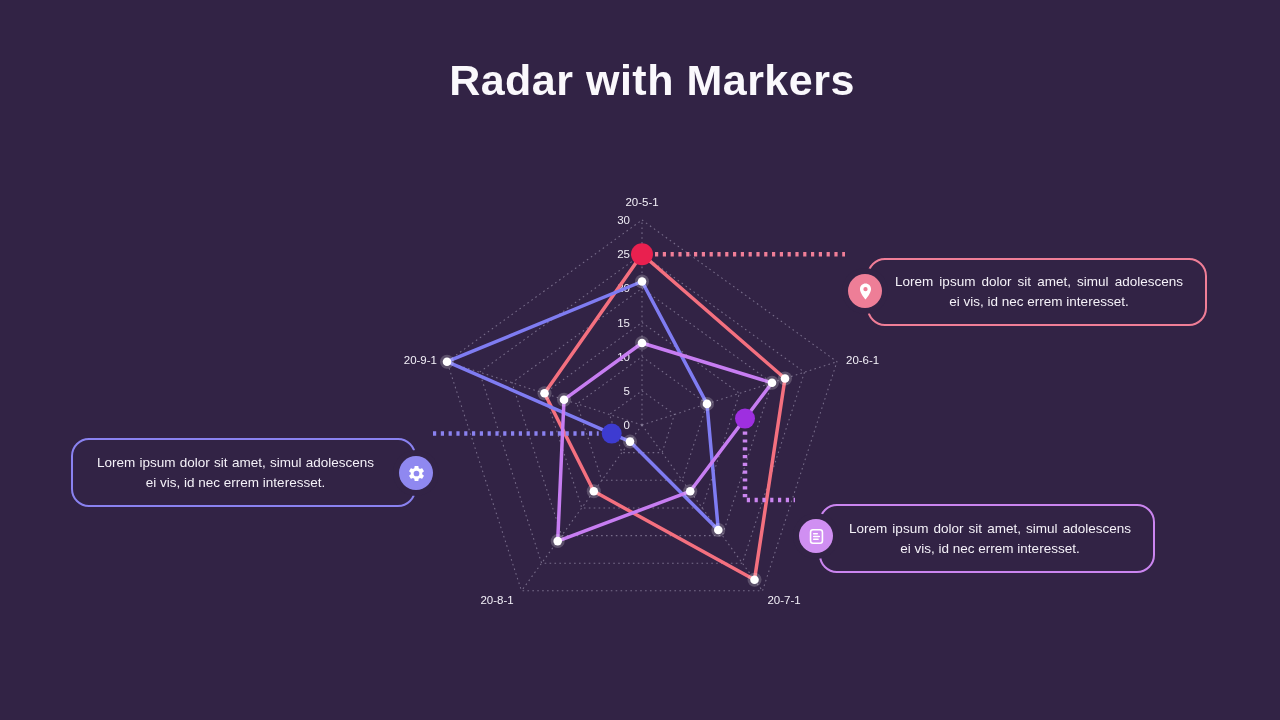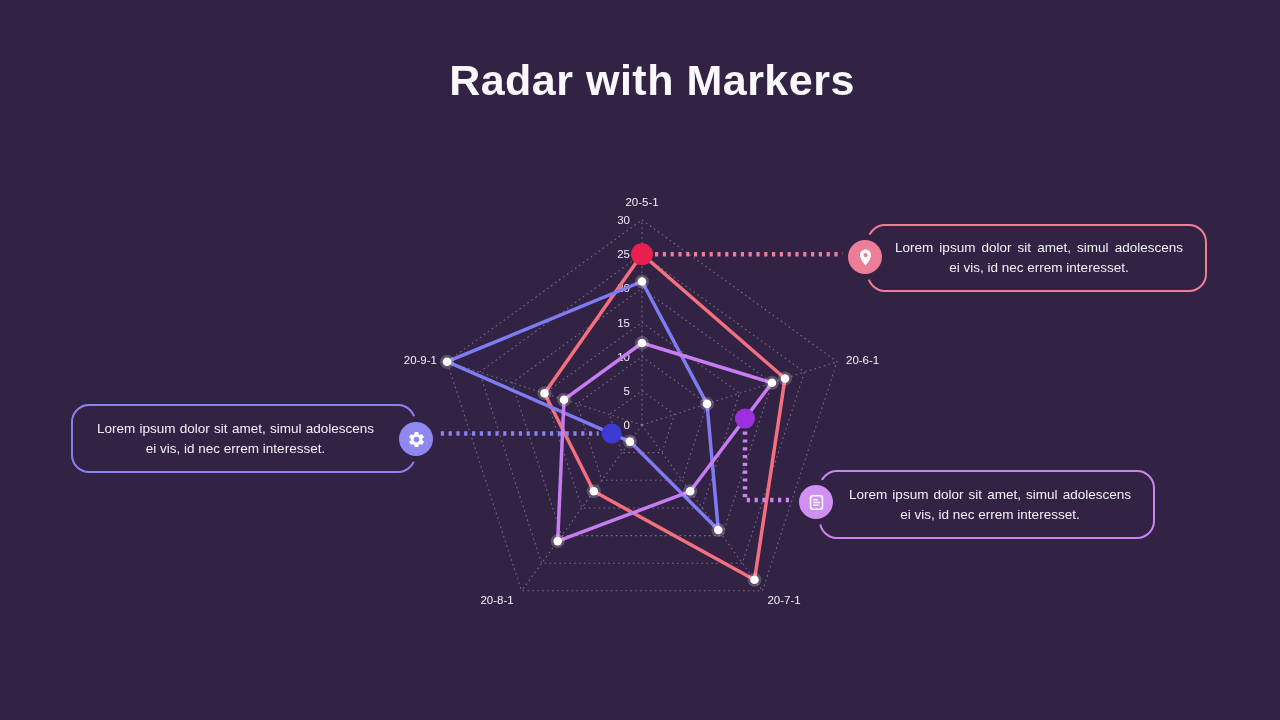--- a/index.html
+++ b/index.html
@@ -17,20 +17,21 @@
   svg#radar{position:absolute;left:0;top:0;}
   svg text{font-family:"Liberation Sans", sans-serif;}
   .tick-label{fill:#efecf5;font-size:11.5px;}
   .cat-label{fill:#f3f0f8;font-size:11.5px;}
   .callout{
     position:absolute;
     border:2.5px solid var(--accent);
     border-radius:18px;
     display:flex;align-items:center;justify-content:center;
     box-sizing:border-box;
+    margin-top:34px;
   }
   .callout-text{
     color:#f4f1f8;font-size:13.5px;line-height:1.45;
     text-align:justify;text-align-last:center;
     width:100%;
   }
   .callout-icon{
     position:absolute;width:34px;height:34px;border-radius:50%;
     background:var(--iconbg);
     box-shadow:0 0 0 6px #322345;

